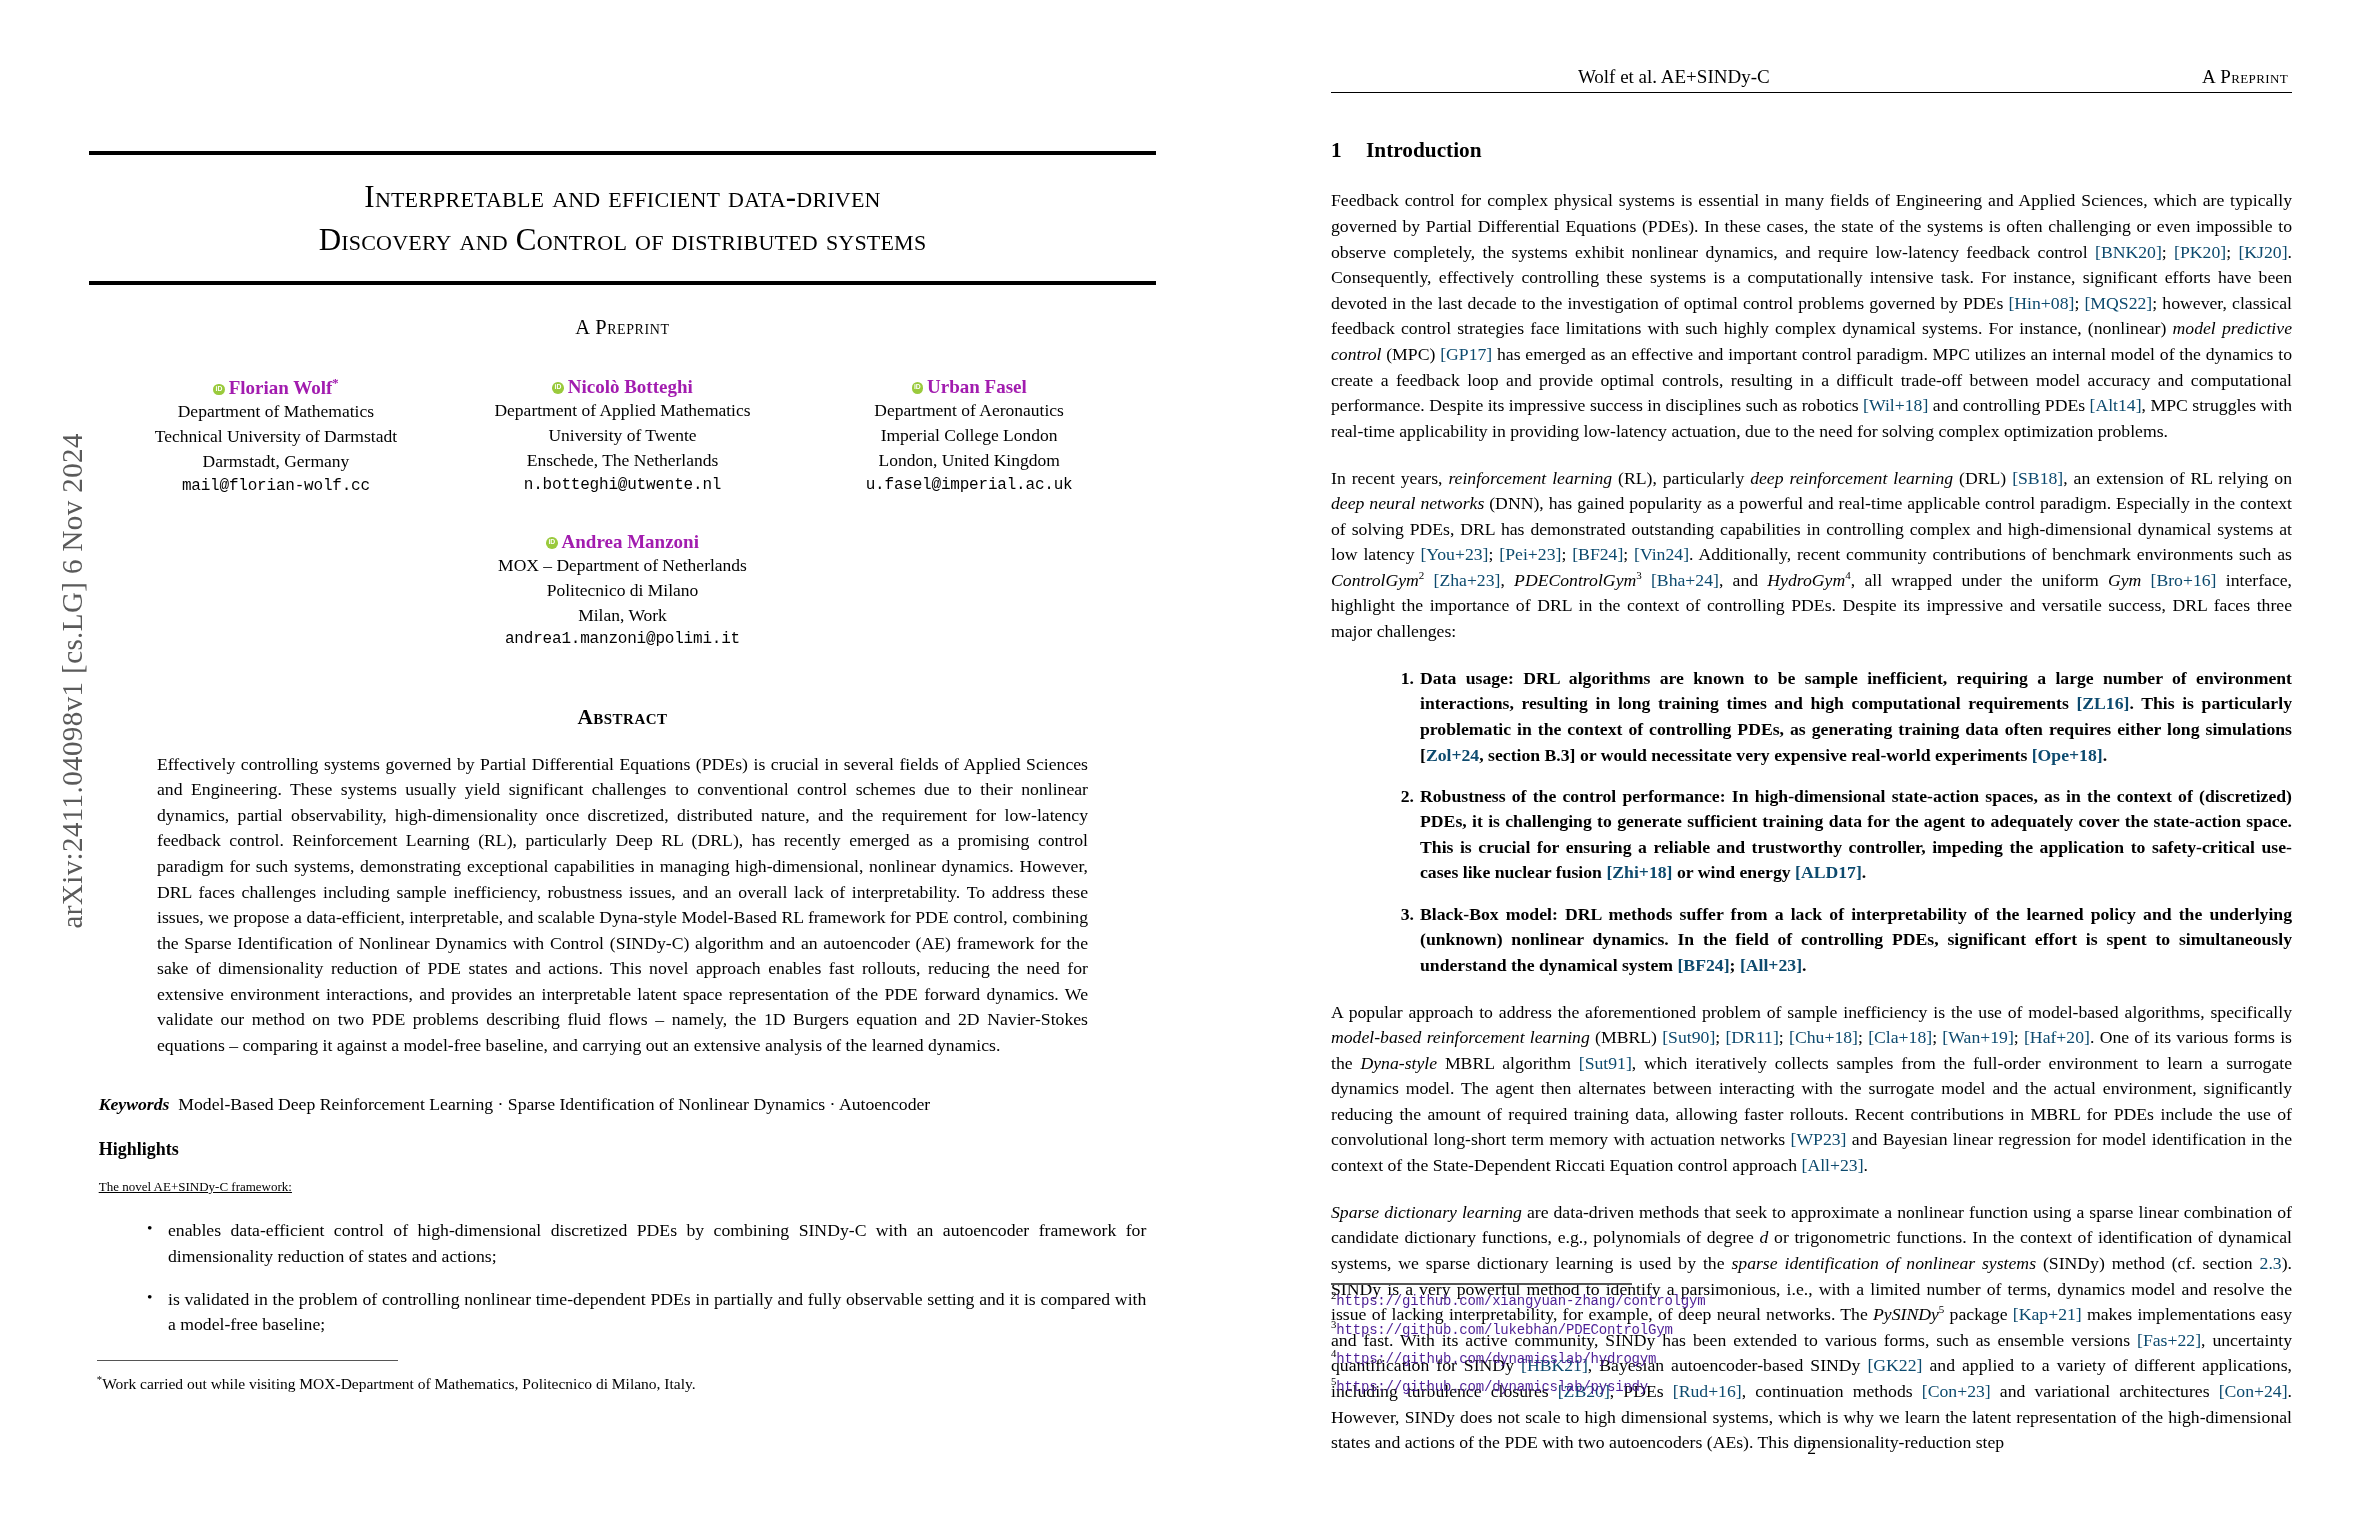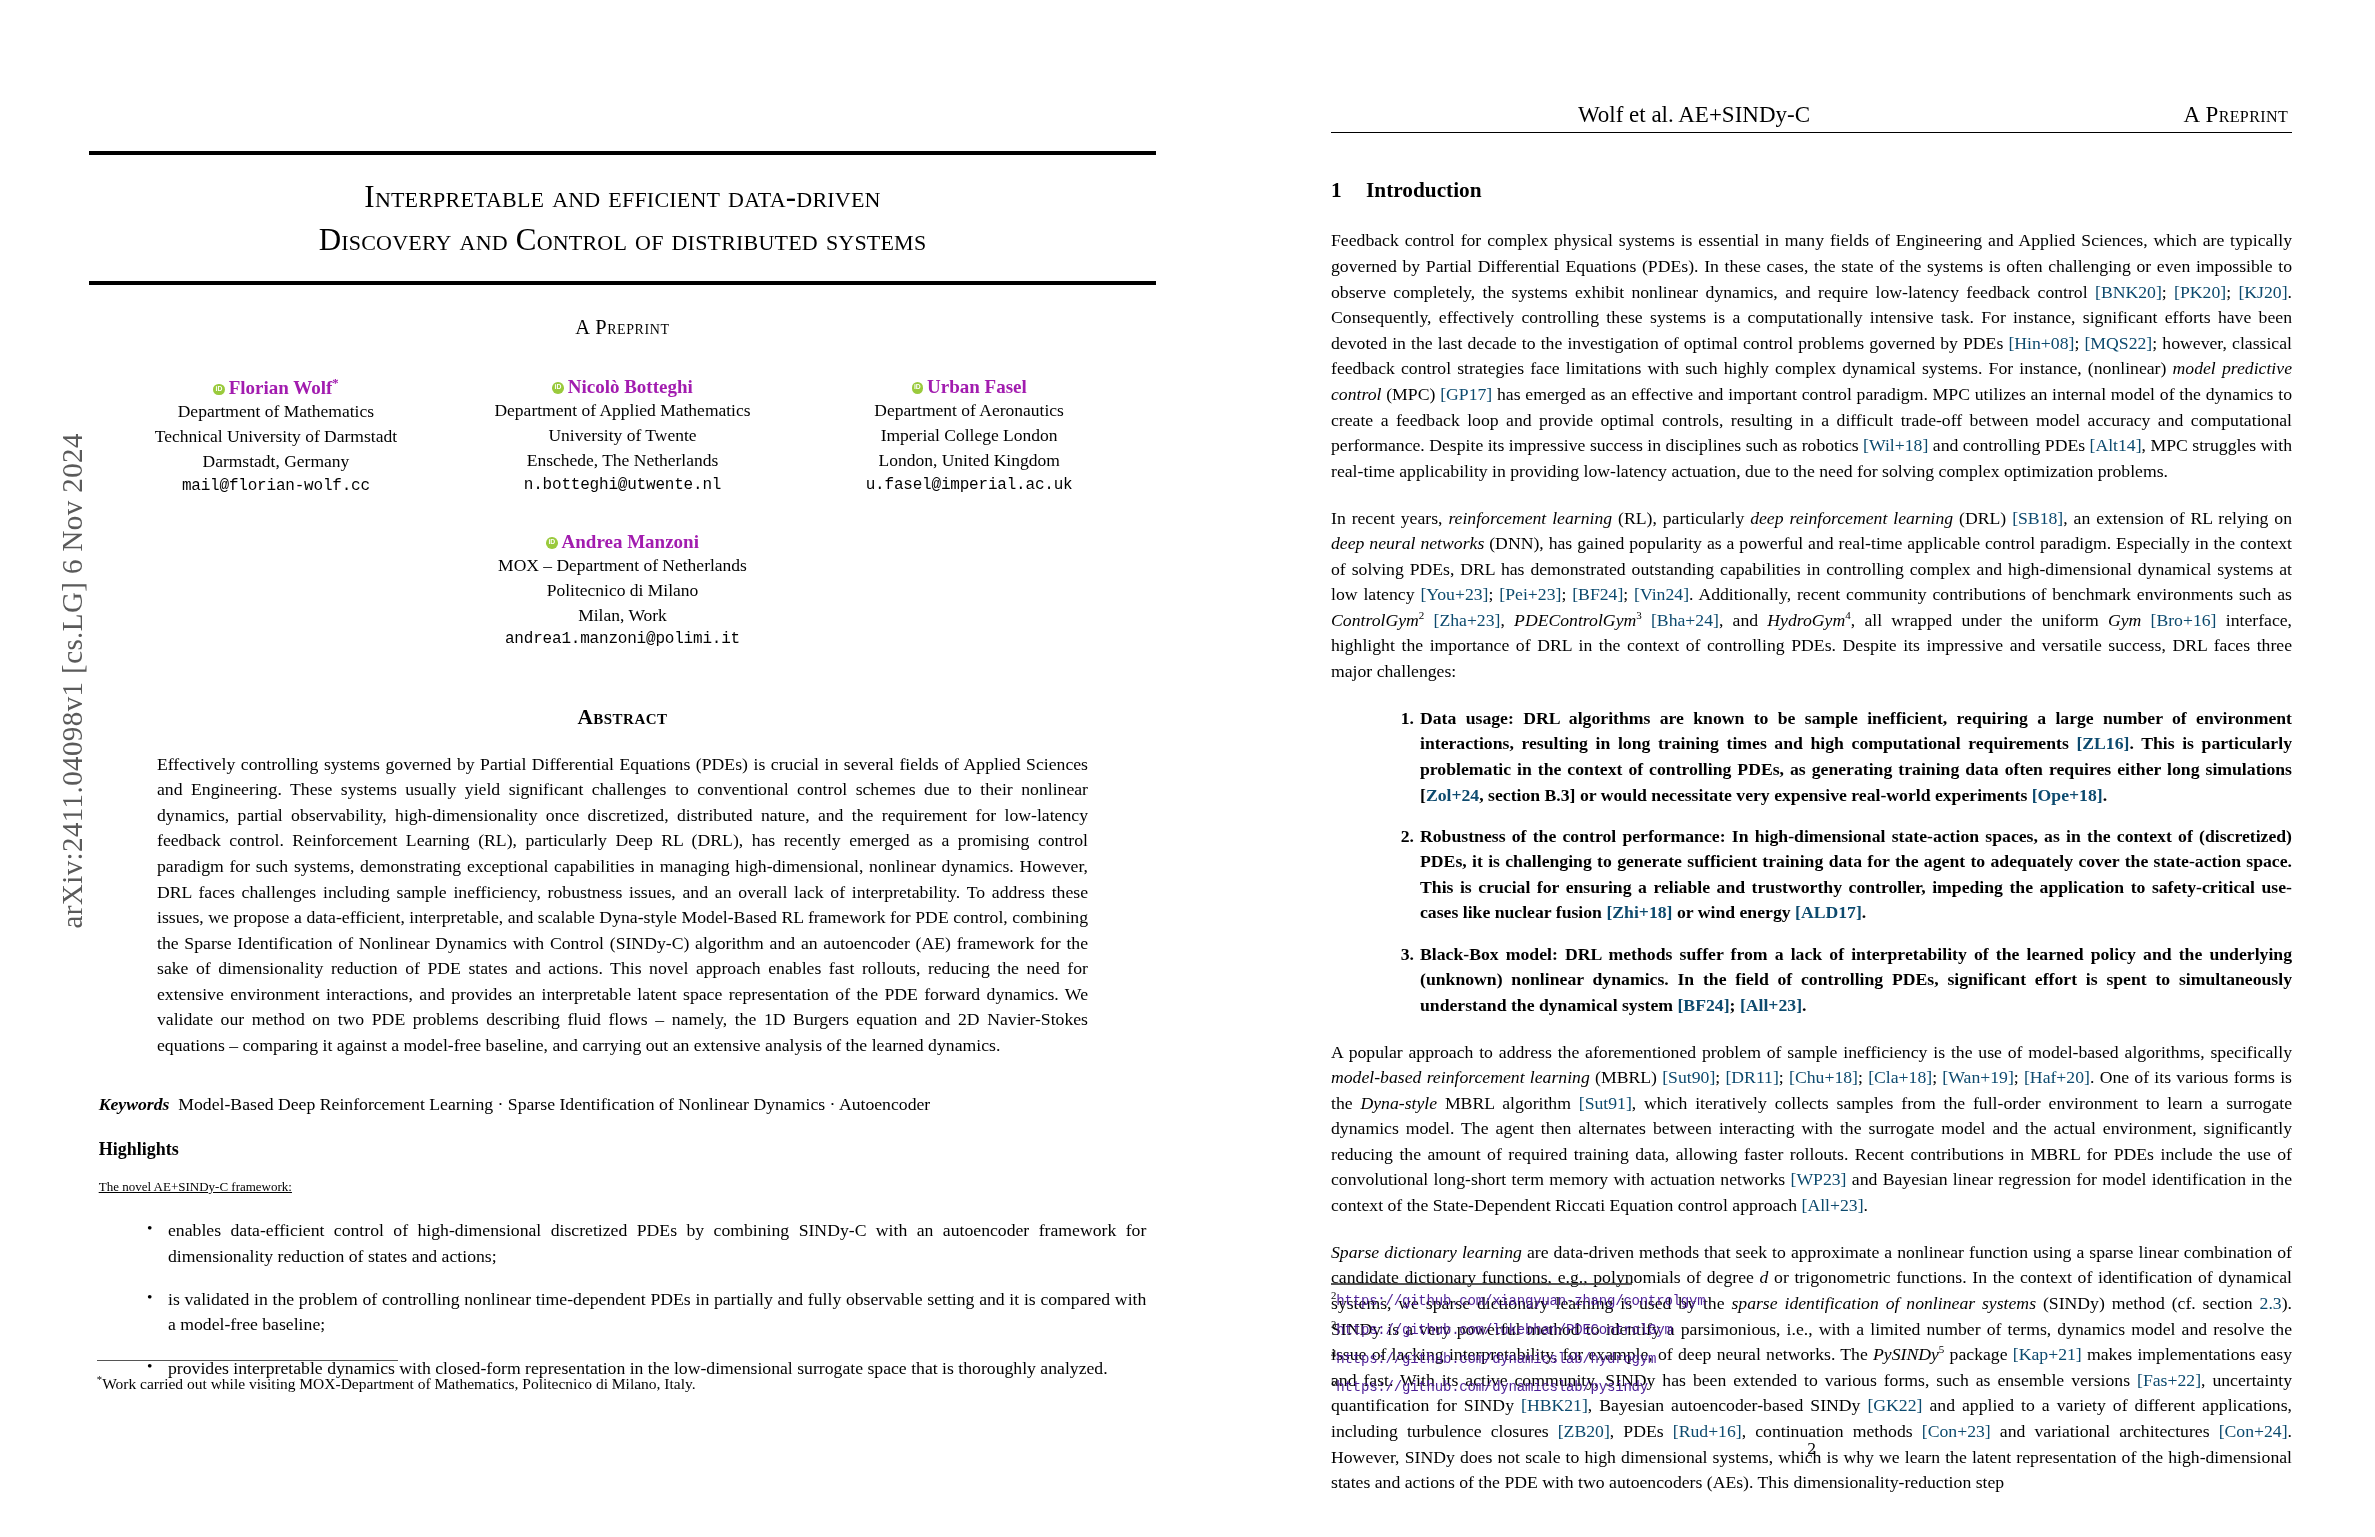--- a/index.html
+++ b/index.html
@@ -163,23 +163,23 @@
     font-size:15.5px;
     line-height:1.4;
   }
   .fn-text sup { font-size:10.7px; }
 
   
   .rhead {
     display:flex;
     justify-content:space-between;
     align-items:flex-end;
-    font-size:23px;
+    font-size:19px;
     padding:0 3.9px 3.9px 3.9px;
-    margin-top:102px;
+    margin-top:66px;
   }
   .rhead .left-ttl { margin-left:243px; }
   .rhead .right-ttl { font-variant:small-caps; letter-spacing:0.4px; }
   .rhead-rule { height:1.6px; background:#000; }
 
   .section-head {
     margin-top:45px;
     font-size:21.3px;
     font-weight:bold;
   }
@@ -312,21 +312,20 @@
     <div class="keywords">
       <b>Keywords</b>&nbsp;&nbsp;<span>Model-Based Deep Reinforcement Learning · Sparse Identification of Nonlinear Dynamics · Autoencoder</span>
     </div>
 
     <div class="highlights-head">Highlights</div>
     <div class="highlights-intro">The novel AE+SINDy-C framework:</div>
 
     <ul class="hl-list">
       <li>enables data-efficient control of high-dimensional discretized PDEs by combining SINDy-C with an autoencoder framework for dimensionality reduction of states and actions;</li>
       <li>is validated in the problem of controlling nonlinear time-dependent PDEs in partially and fully observable setting and it is compared with a model-free baseline;</li>
-      <li>provides interpretable dynamics with closed-form representation in the low-dimensional surrogate space that is thoroughly analyzed.</li>
     </ul>
 
   </div>
 
   <div class="fn-left">
     <div class="fn-rule"></div>
     <div class="fn-text">
       <sup>*</sup><span>Work carried out while visiting MOX-Department of Mathematics, Politecnico di Milano, Italy.</span>
     </div>
   </div>

